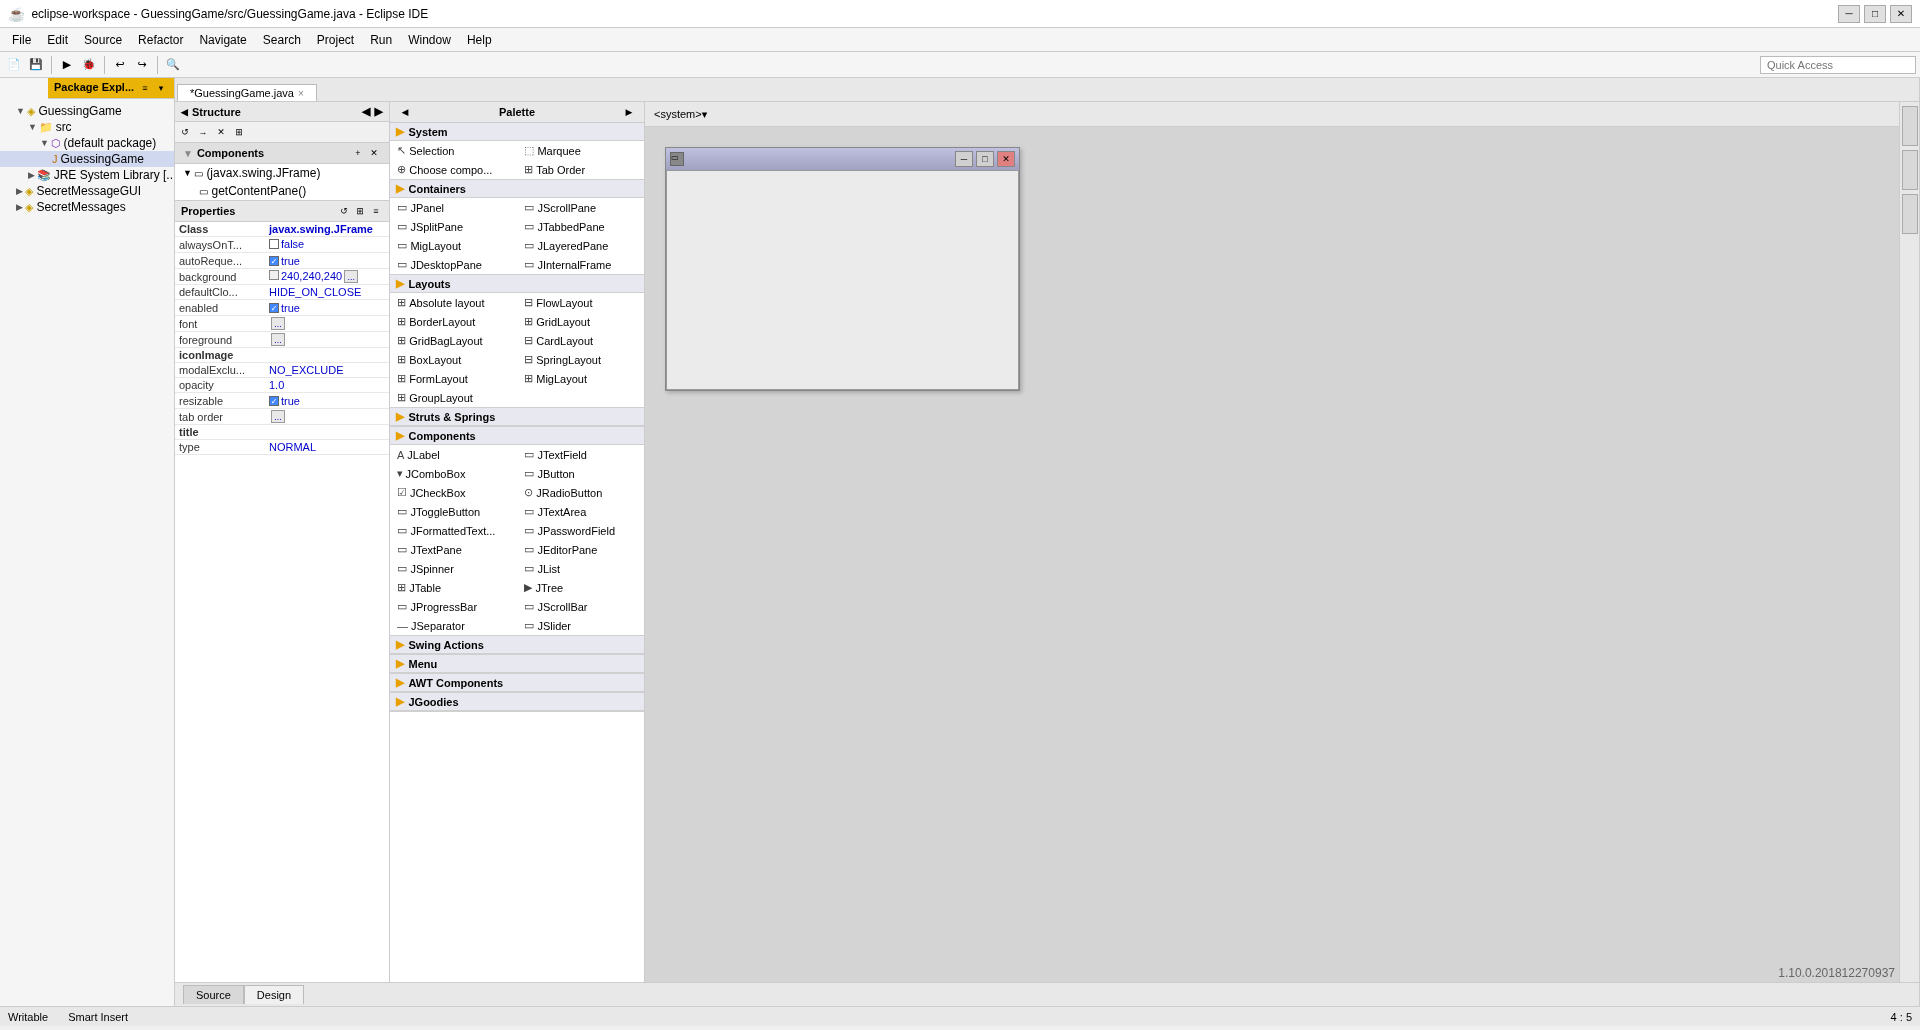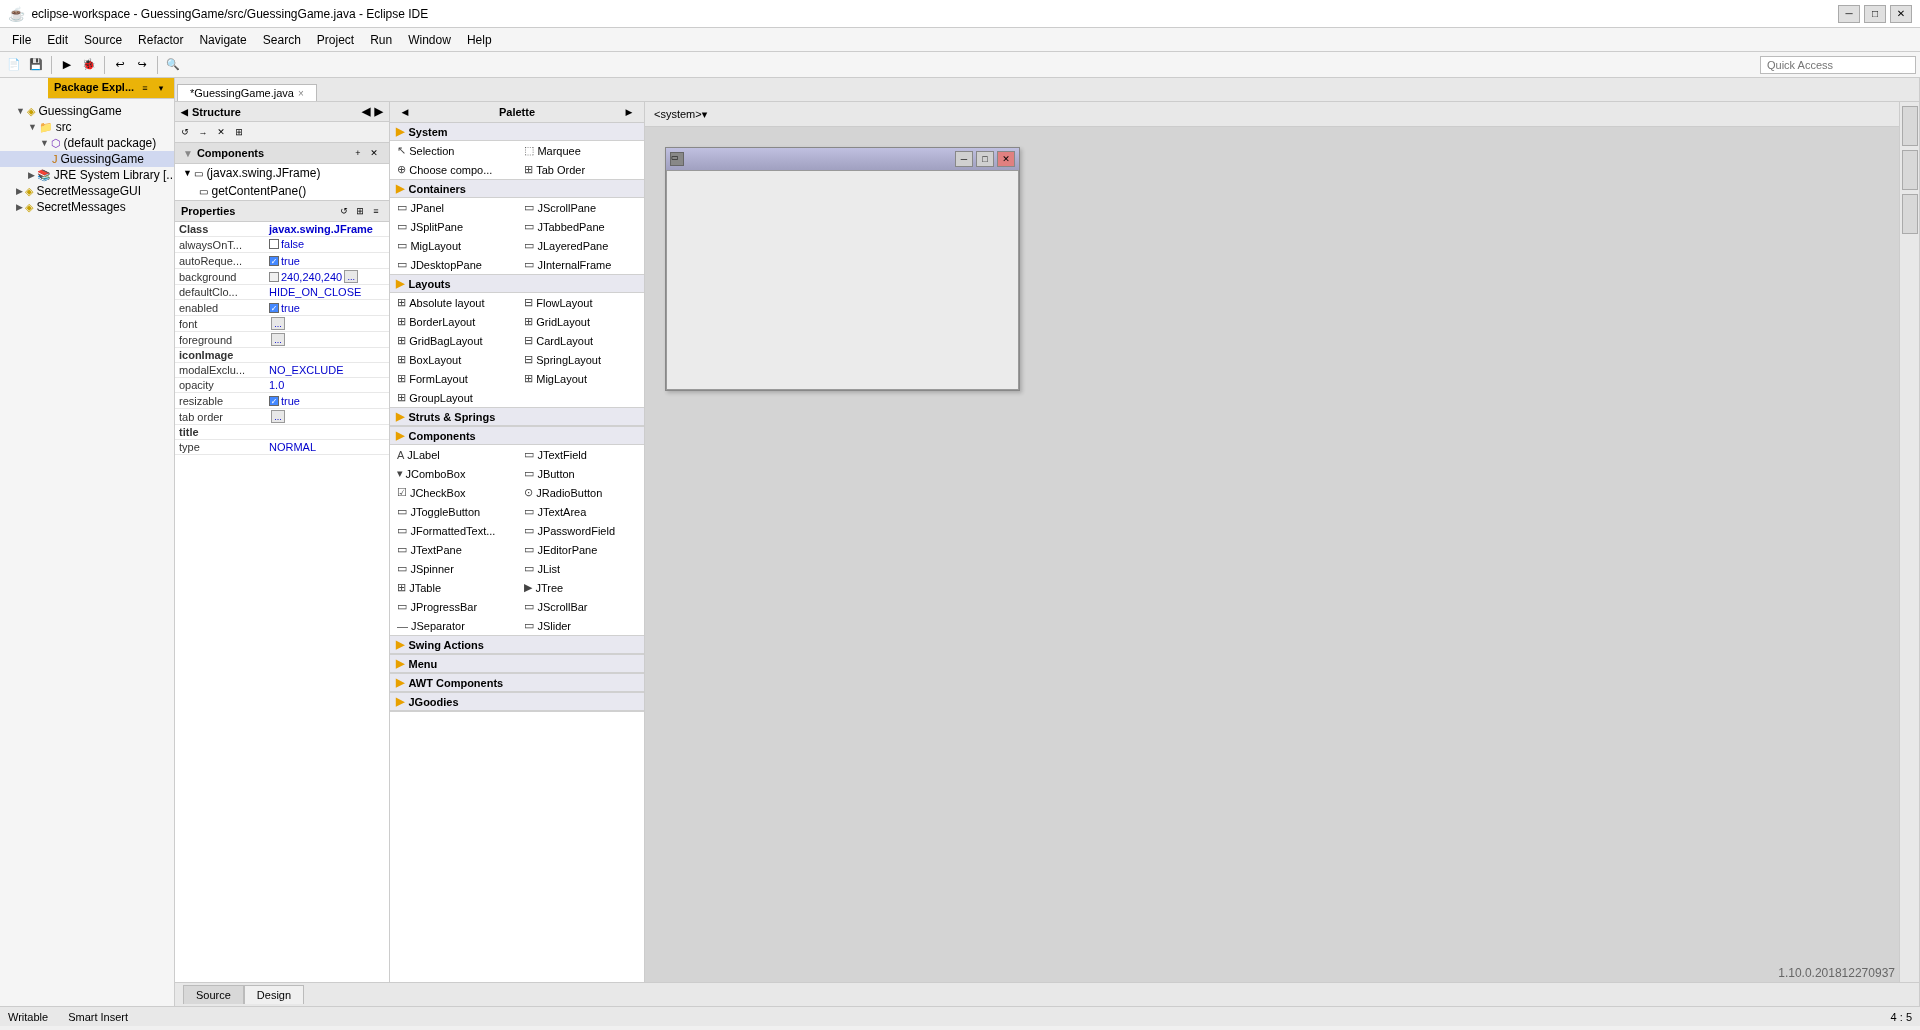--- a/index.html
+++ b/index.html
@@ -99,21 +99,21 @@
     
     
     ::-webkit-scrollbar { width: 8px; height: 8px; }
     ::-webkit-scrollbar-track { background: #f0f0f0; }
     ::-webkit-scrollbar-thumb { background: #b0b0b0; border: 1px solid #999; }
 
     #structure-and-props { display: flex; flex-direction: column; width: 215px; border-right: 1px solid #ccc; }
     #structure-top { flex: 0 0 auto; }
     #props-area { flex: 1; border-top: 1px solid #ccc; }
     
-    .prop-row-val { display: flex; align-items: center; }
+    .prop-row-val { display: flex; }
     .prop-ellipsis { margin-left: 2px; width: 14px; height: 13px; border: 1px solid #999; background: #e8e8e8; font-size: 9px; cursor: pointer; display: flex; align-items: center; justify-content: center; }
     
     #ver-info { position: absolute; bottom: 0; right: 0; font-size: 12px; color: #666; padding: 2px 4px; }
   </style>
 </head>
 <body>
 
 <div id="title-bar">
   <span class="title-icon">☕</span>
   <span>eclipse-workspace - GuessingGame/src/GuessingGame.java - Eclipse IDE</span>

